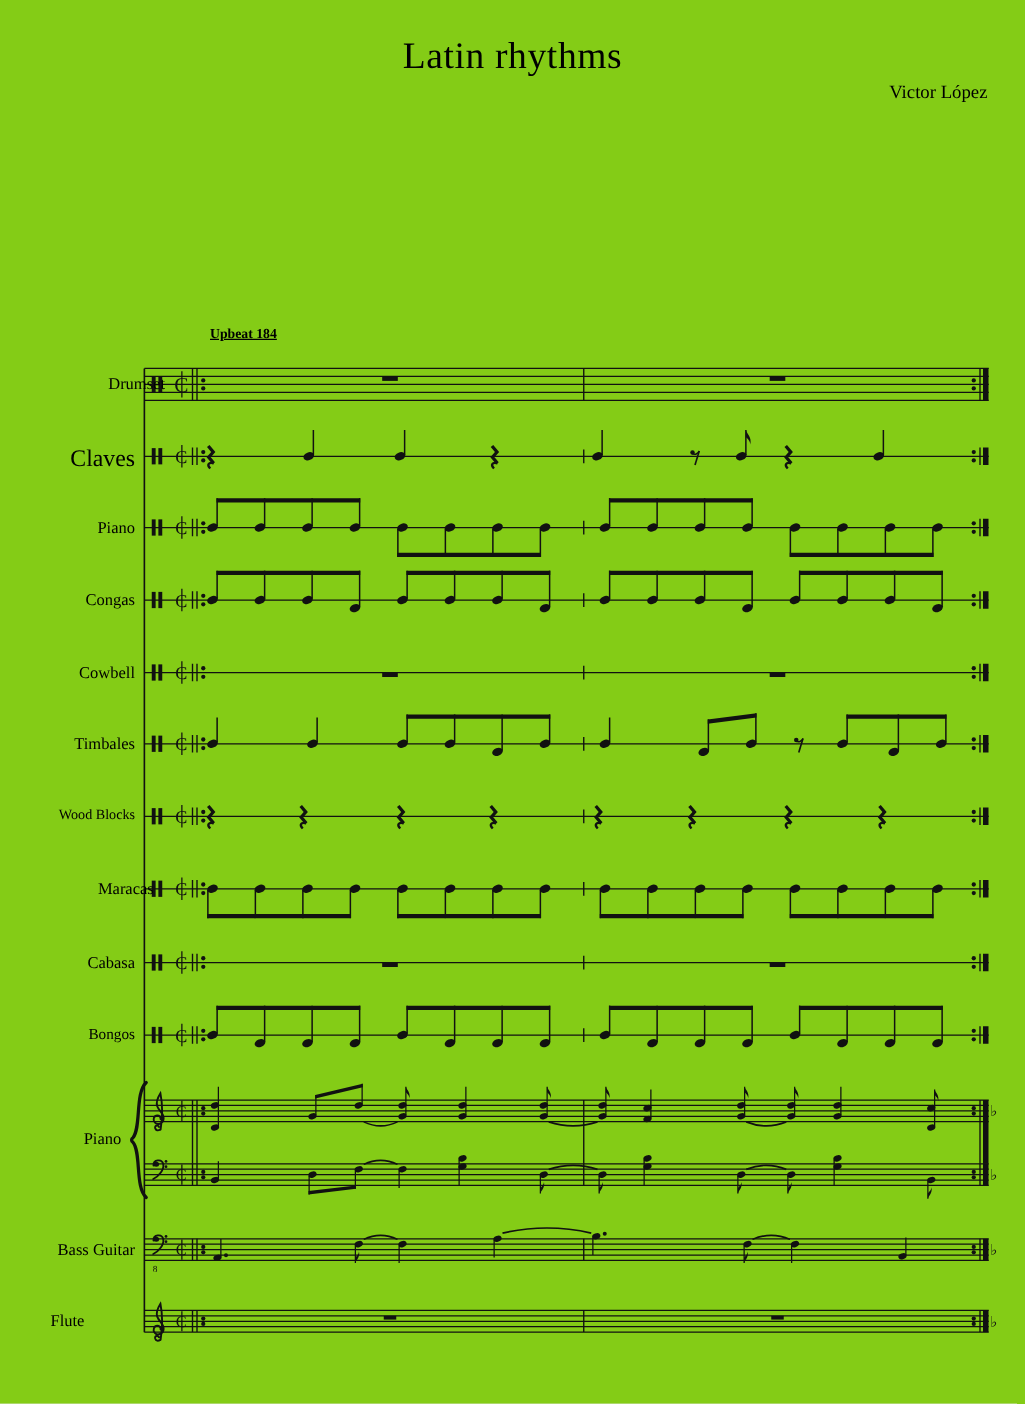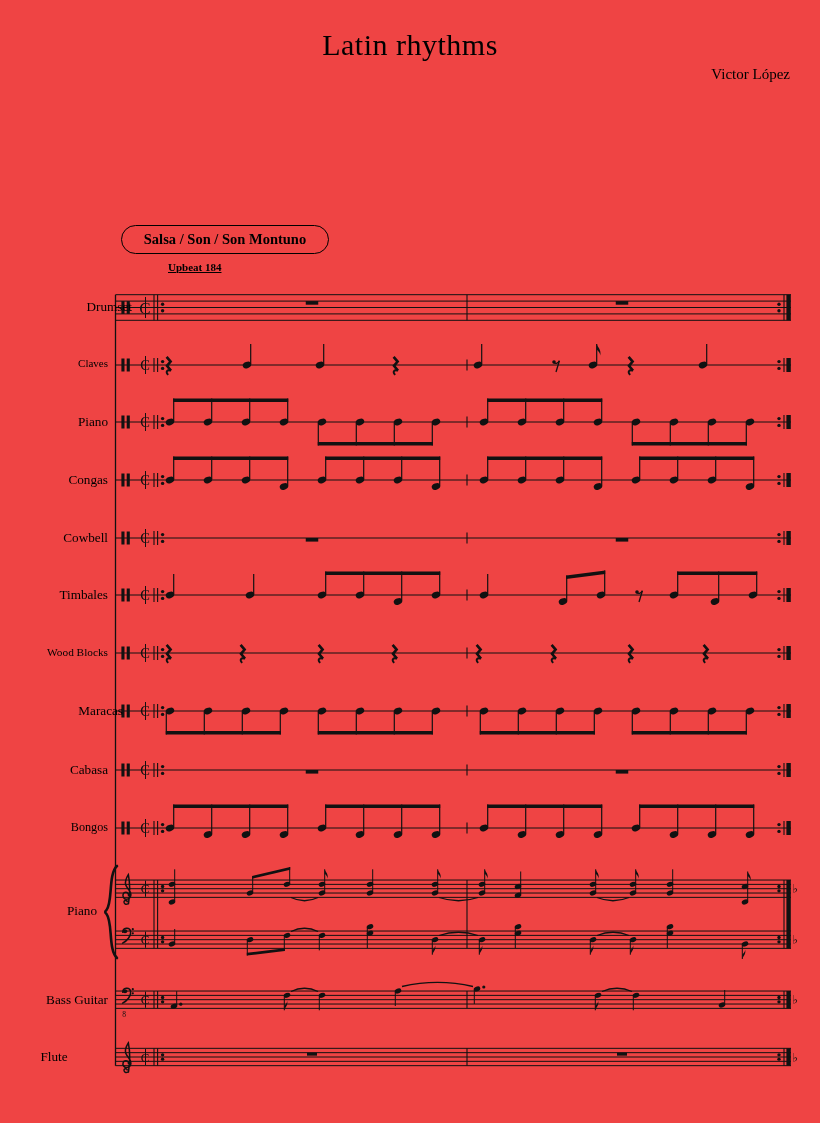--- a/index.html
+++ b/index.html
@@ -1,16 +1,16 @@
 <!DOCTYPE html>
 <html><head>
 <meta charset="utf-8">
 <style>
   html,body{margin:0;padding:0;background:#e9e9e9;}
-  .page{position:relative;width:820px;height:1123px;background:#ef4444;overflow:hidden;
+  .page{position:relative;width:820px;height:1123px;background:#84cc16;overflow:hidden;
         font-family:"Liberation Serif",serif;color:#000;margin:0 auto;}
   .title{position:absolute;left:0;right:0;top:28px;text-align:center;font-size:30px;letter-spacing:.5px;}
   .composer{position:absolute;right:30px;top:66px;font-size:15px;}
   .style-pill{position:absolute;left:121px;top:225px;width:206px;height:27px;line-height:27px;
         text-align:center;font-weight:bold;font-size:14.5px;border:1.5px solid #000;border-radius:15px;background:transparent;}
   .tempo{position:absolute;left:168px;top:261px;font-weight:bold;font-size:11px;text-decoration:underline;}
   .inst-label{position:absolute;left:0;text-align:right;white-space:nowrap;}
   svg{position:absolute;left:0;top:0;}
 </style>
 </head>
@@ -635,25 +635,24 @@
         <line x1="467" y1="1048.34" x2="467" y2="1065.66" stroke="#111111" stroke-width="1.1"></line>
         <circle cx="779" cy="1054.835" r="1.7" fill="#111111"></circle>
         <circle cx="779" cy="1059.165" r="1.7" fill="#111111"></circle>
         <line x1="784" y1="1048.34" x2="784" y2="1065.66" stroke="#111111" stroke-width="1.1"></line>
         <rect x="786.4" y="1048.34" width="4.399999999999977" height="17.320000000000164" fill="#111111"></rect>
         <text x="795" y="1061.5" fill="#111111" font-size="12" text-anchor="middle" font-family="&quot;DejaVu Sans&quot;,sans-serif" font-weight="normal">♭</text>
         <rect x="307" y="1052.67" width="10" height="3" fill="#111111"></rect>
         <rect x="617" y="1052.67" width="10" height="3" fill="#111111"></rect>
       </g>
     </svg>
-  <div class="style-pill">Salsa / Son / Son Montuno</div>
   <div class="tempo">Upbeat 184</div>
   <div id="labels">
       <div class="inst-label" style="width: 108px; top: 299.316px; font-size: 13.2px; margin-left: 24px;">Drumset</div>
-      <div class="inst-label" style="width: 108px; top: 356.816px; font-size: 11px;">Claves</div>
+      <div class="inst-label" style="width: 108px; top: 356.816px; font-size: 19px;">Claves</div>
       <div class="inst-label" style="width: 108px; top: 413.816px; font-size: 13.2px;">Piano</div>
       <div class="inst-label" style="width: 108px; top: 471.816px; font-size: 13.2px; text-align: right;">Congas</div>
       <div class="inst-label" style="width: 108px; top: 529.816px; font-size: 13.2px;">Cowbell</div>
       <div class="inst-label" style="width: 108px; top: 586.816px; font-size: 13.2px;">Timbales</div>
       <div class="inst-label" style="width: 108px; top: 645.994px; font-size: 11.3px;">Wood Blocks</div>
       <div class="inst-label" style="width: 108px; top: 702.816px; font-size: 13.2px; padding-left: 15px;">Maracas</div>
       <div class="inst-label" style="width: 108px; top: 761.816px; font-size: 13.2px;">Cabasa</div>
       <div class="inst-label" style="width: 108px; top: 820.436px; font-size: 12.2px;">Bongos</div>
       <div class="inst-label" style="width: 97px; top: 902.816px; font-size: 13.2px;">Piano</div>
       <div class="inst-label" style="width: 108px; top: 991.816px; font-size: 13.2px;">Bass Guitar</div>

